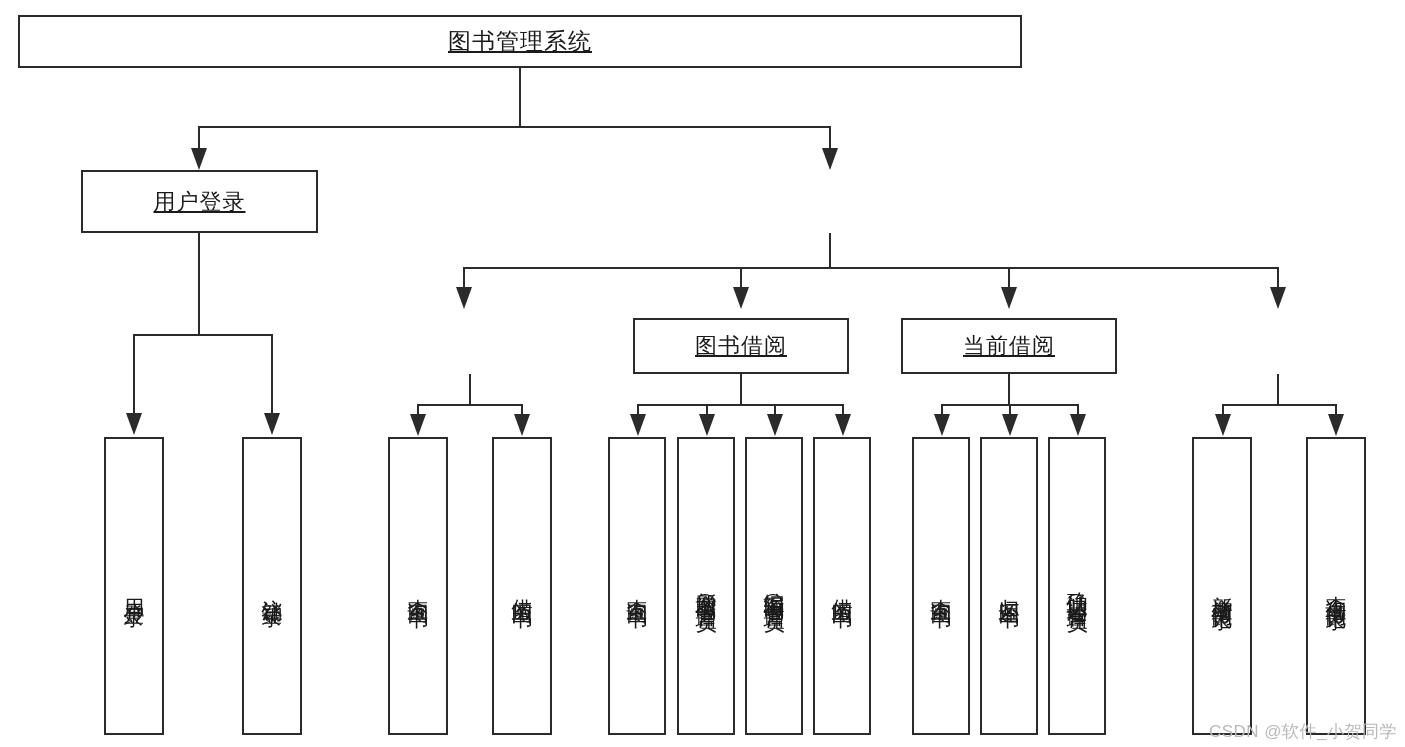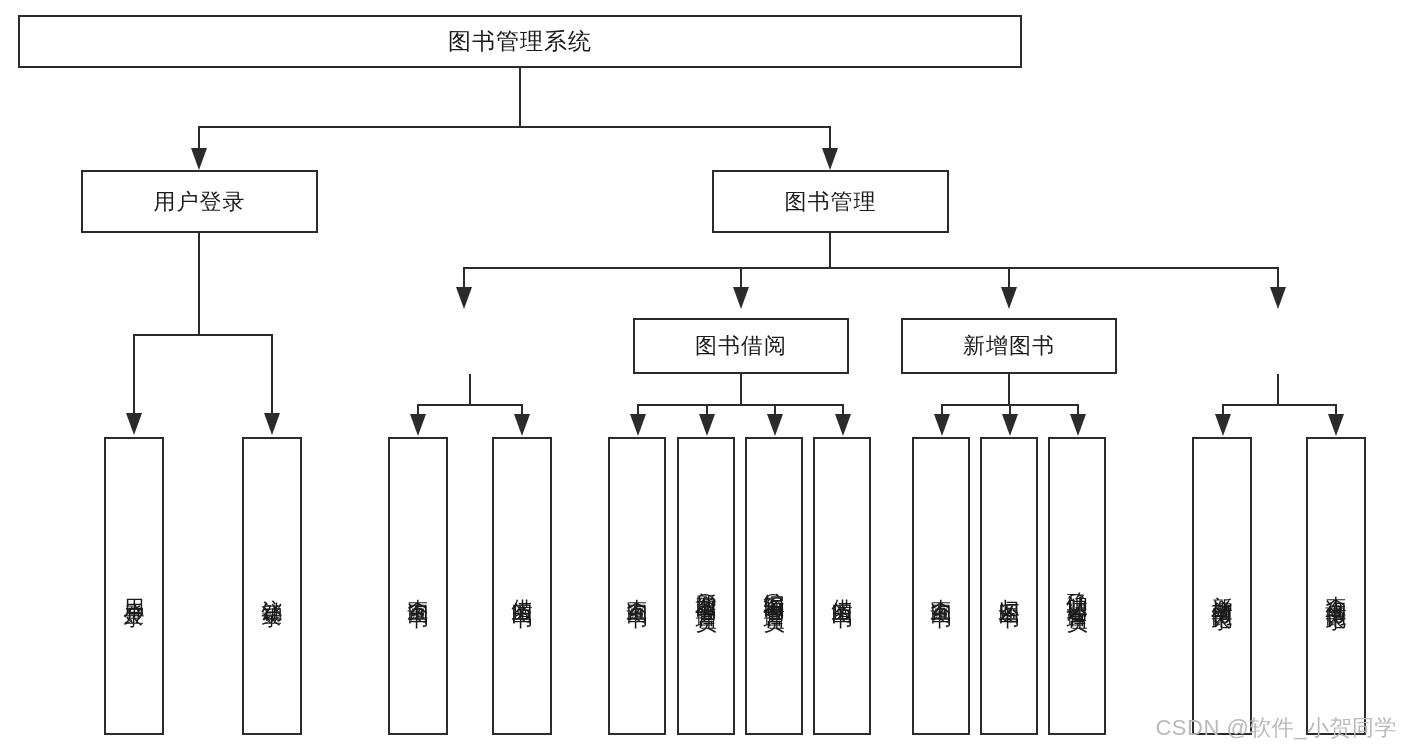--- a/index.html
+++ b/index.html
@@ -24,20 +24,21 @@
     background: #ffffff;
     border: 2px solid #2b2b2b;
     display: flex;
     align-items: center;
     justify-content: center;
     color: #1a1a1a;
   }
   .node.horiz {
     font-size: 22px;
     letter-spacing: 1px;
+    text-decoration: underline;
   }
   .node.vert {
     writing-mode: vertical-rl;
     text-orientation: upright;
     font-size: 21px;
     letter-spacing: 3px;
     line-height: 1.05;
     padding-top: 4px;
   }
   .node.vert .label {
@@ -65,21 +66,21 @@
     height: 0;
     border-left: 8px solid transparent;
     border-right: 8px solid transparent;
     border-top: 22px solid #2b2b2b;
   }
   
   #watermark {
     position: absolute;
     right: 8px;
     bottom: 4px;
-    font-size: 22px;
+    font-size: 17px;
     color: #b9b9b9;
     letter-spacing: 0.5px;
     white-space: nowrap;
     pointer-events: none;
   }
 </style>
 </head>
 <body>
 
 <div id="canvas">
@@ -92,23 +93,20 @@
 
   <div class="hline" style="left:198px; top:126px; width:633px;"></div>
 
   <div class="vline" style="left:198px; top:126px; height:24px;"></div>
   <div class="arrow" style="left:191px; top:148px;"></div>
   <div class="vline" style="left:829px; top:126px; height:24px;"></div>
   <div class="arrow" style="left:822px; top:148px;"></div>
 
   <div class="node horiz" style="left:81px; top:170px; width:237px; height:63px;">
     <span class="label">用户登录</span>
-  </div>
-  <div class="node horiz" style="left:712px; top:170px; width:237px; height:63px;">
-    <span class="label">图书管理</span>
   </div>
 
   <div class="vline" style="left:198px; top:233px; height:102px;"></div>
   <div class="hline" style="left:133px; top:334px; width:138px;"></div>
   <div class="vline" style="left:133px; top:334px; height:81px;"></div>
   <div class="arrow" style="left:126px; top:413px;"></div>
   <div class="vline" style="left:271px; top:334px; height:81px;"></div>
   <div class="arrow" style="left:264px; top:413px;"></div>
 
   <div class="vline" style="left:829px; top:233px; height:35px;"></div>
@@ -119,21 +117,21 @@
   <div class="arrow" style="left:733px; top:287px;"></div>
   <div class="vline" style="left:1008px; top:267px; height:22px;"></div>
   <div class="arrow" style="left:1001px; top:287px;"></div>
   <div class="vline" style="left:1277px; top:267px; height:22px;"></div>
   <div class="arrow" style="left:1270px; top:287px;"></div>
 
   <div class="node horiz" style="left:633px; top:318px; width:216px; height:56px;">
     <span class="label">图书借阅</span>
   </div>
   <div class="node horiz" style="left:901px; top:318px; width:216px; height:56px;">
-    <span class="label">新增图书</span>
+    <span class="label">当前借阅</span>
   </div>
 
   <div class="vline" style="left:469px; top:374px; height:31px;"></div>
   <div class="hline" style="left:417px; top:404px; width:105px;"></div>
   <div class="vline" style="left:417px; top:404px; height:12px;"></div>
   <div class="arrow" style="left:410px; top:414px;"></div>
   <div class="vline" style="left:521px; top:404px; height:12px;"></div>
   <div class="arrow" style="left:514px; top:414px;"></div>
 
   <div class="vline" style="left:740px; top:374px; height:31px;"></div>

